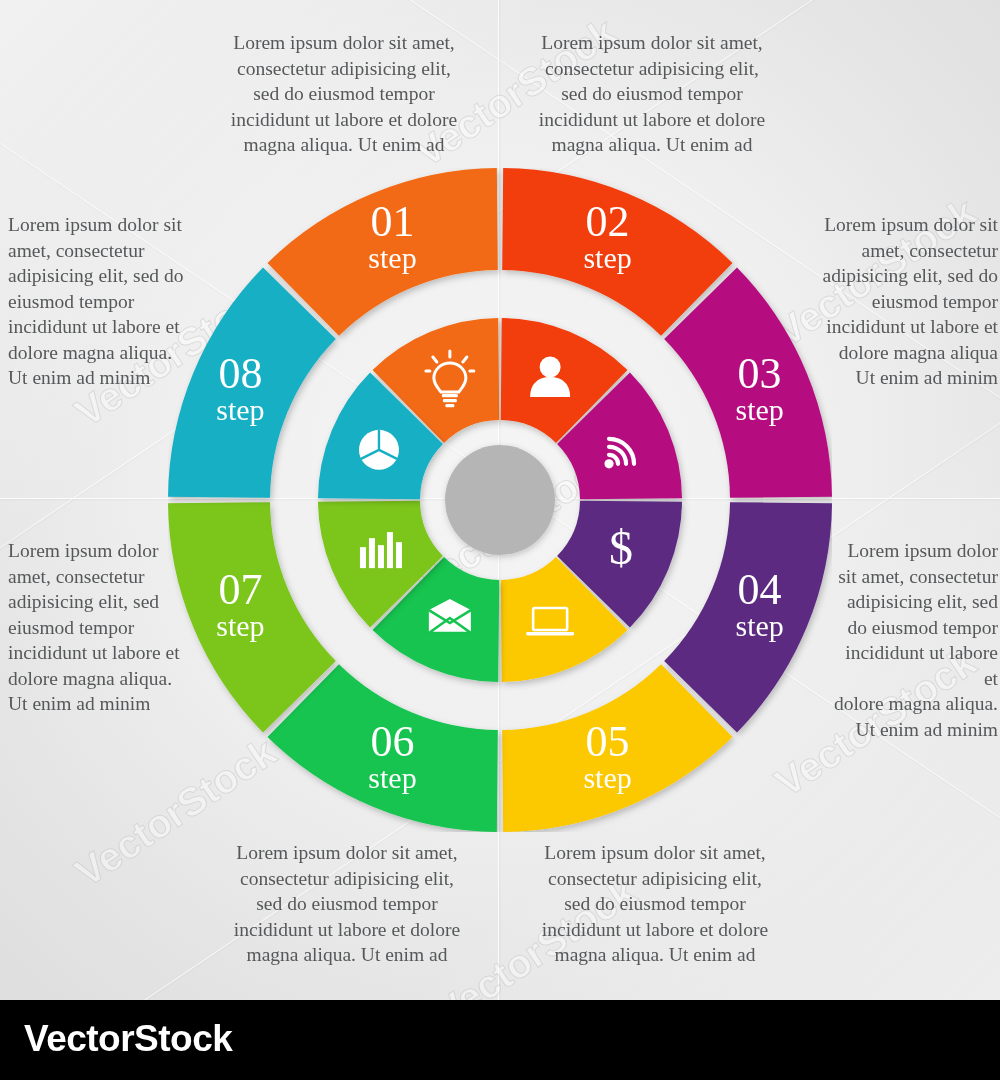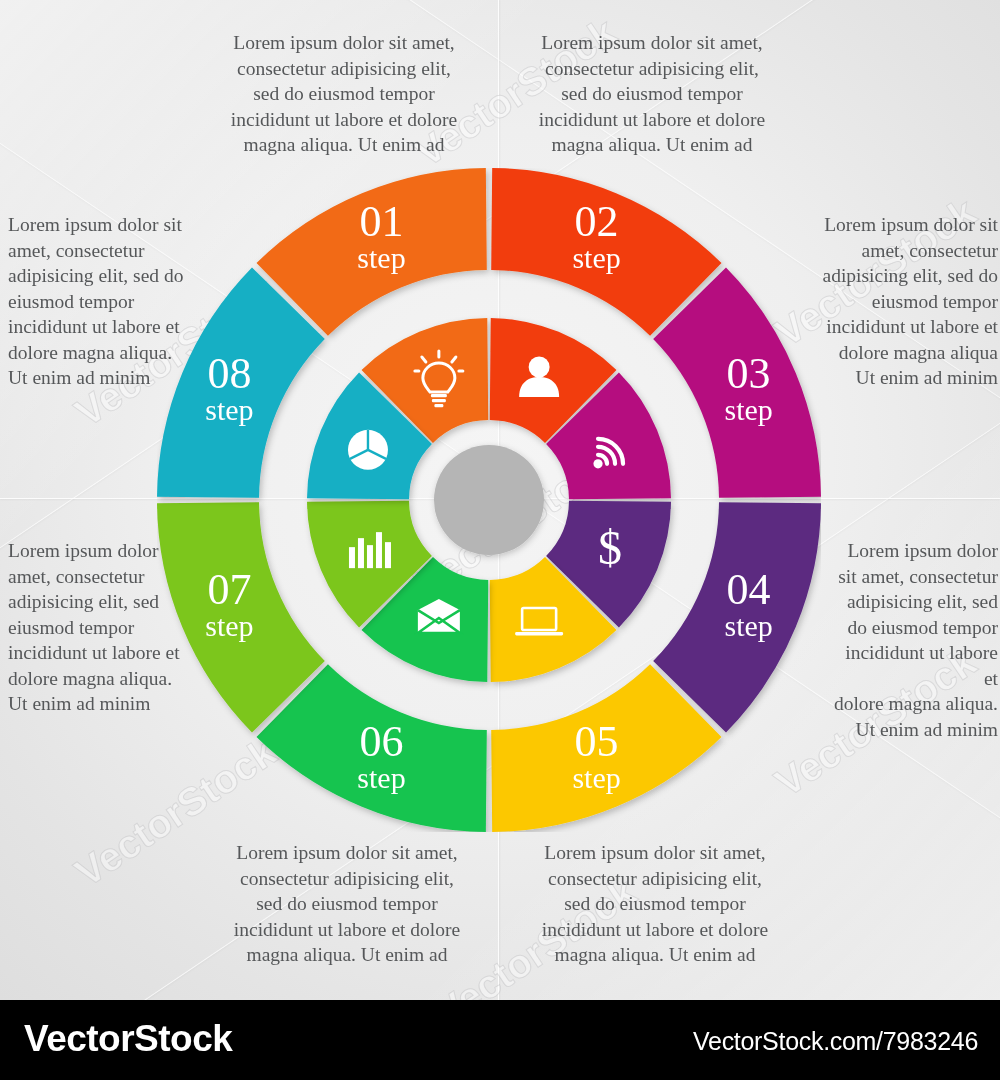--- a/index.html
+++ b/index.html
@@ -28,21 +28,21 @@
   .crease.d3{width:1500px;height:1px;left:-250px;top:480px;transform:rotate(34deg);
              box-shadow:0 1px 2px rgba(0,0,0,0.04);}
   .crease.d4{width:1500px;height:1px;left:-250px;top:60px;transform:rotate(34deg);
              box-shadow:0 1px 2px rgba(0,0,0,0.04);}
   .crease.h{width:1000px;height:1px;left:0;top:498px;background:rgba(255,255,255,0.85);
             box-shadow:0 1px 2px rgba(0,0,0,0.07);}
   .crease.v{width:1px;height:1000px;left:498px;top:0;background:rgba(255,255,255,0.85);
             box-shadow:1px 0 2px rgba(0,0,0,0.07);}
 
   
-  #wheel{position:absolute;left:157px;top:168px;width:664px;height:664px;}
+  #wheel{position:absolute;left:168px;top:168px;width:664px;height:664px;}
   #wheel svg{display:block;}
 
   .seg-num{
     font-family:"Liberation Serif", serif;
     fill:#ffffff; font-size:44px; text-anchor:middle;
   }
   .seg-step{
     font-family:"Liberation Serif", serif;
     fill:#ffffff; font-size:30px; text-anchor:middle;
   }
@@ -277,14 +277,13 @@
 amet, consectetur
 adipisicing elit, sed do
 eiusmod tempor
 incididunt ut labore et
 dolore magna aliqua.
 Ut enim ad minim</div>
 </div>
 
 <div id="wmbar">
   <div id="wm-logo">VectorStock</div>
-  <div id="wm-url">VectorStock.com/7983246</div>
 </div>
 
 </body></html>

